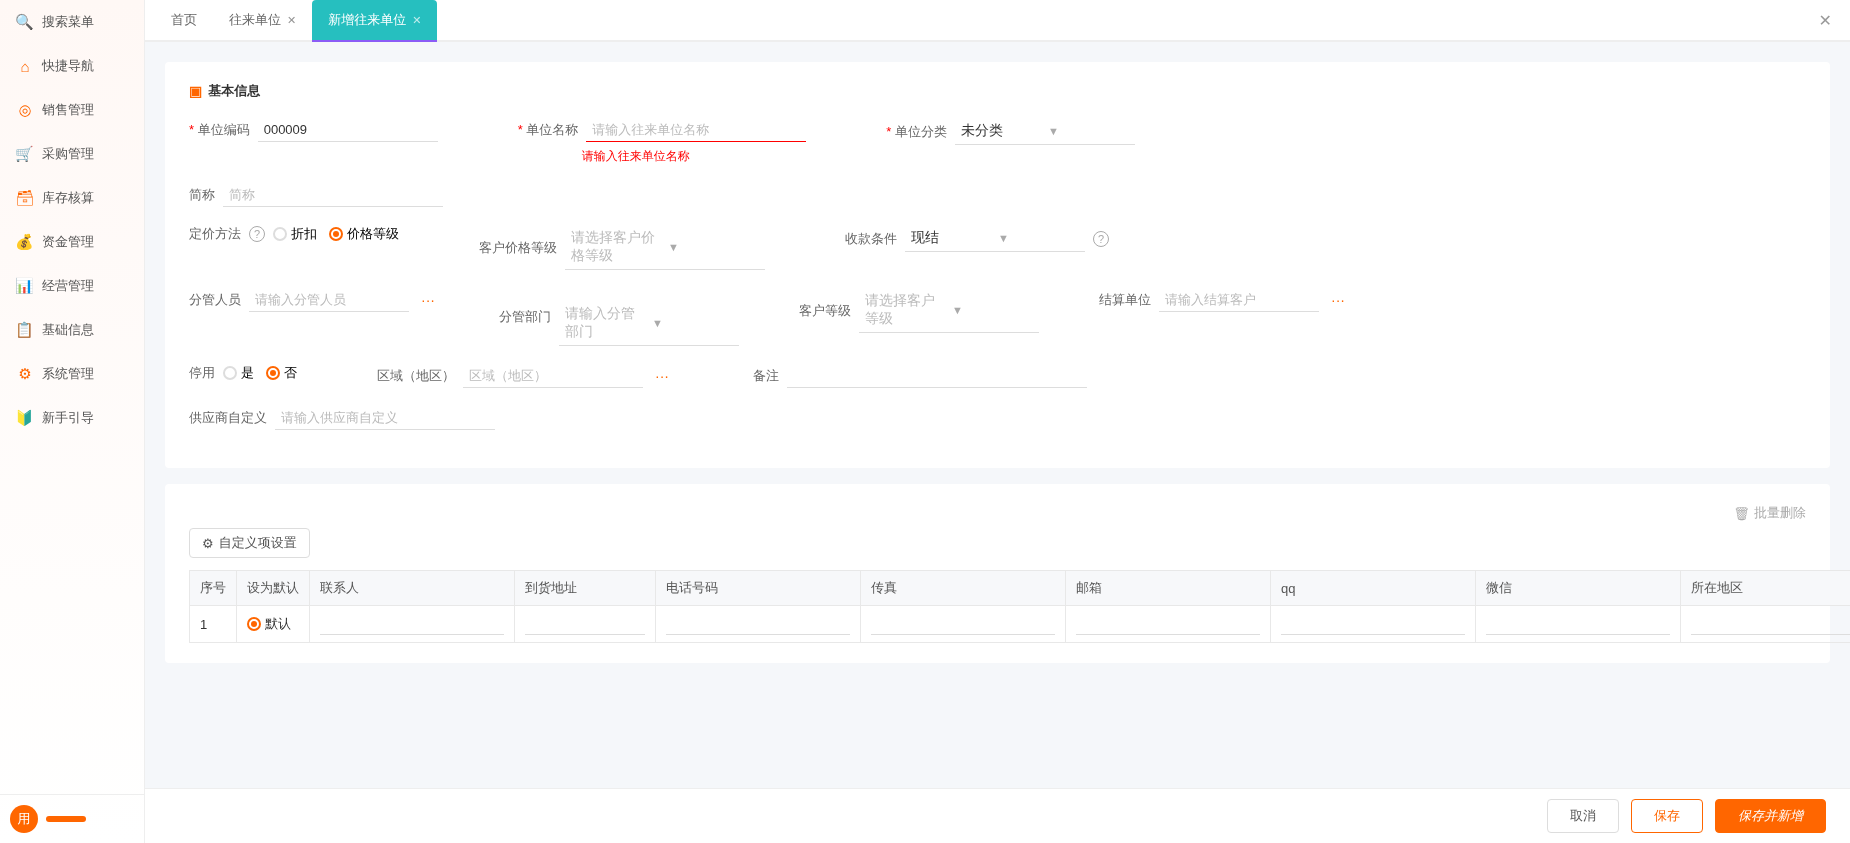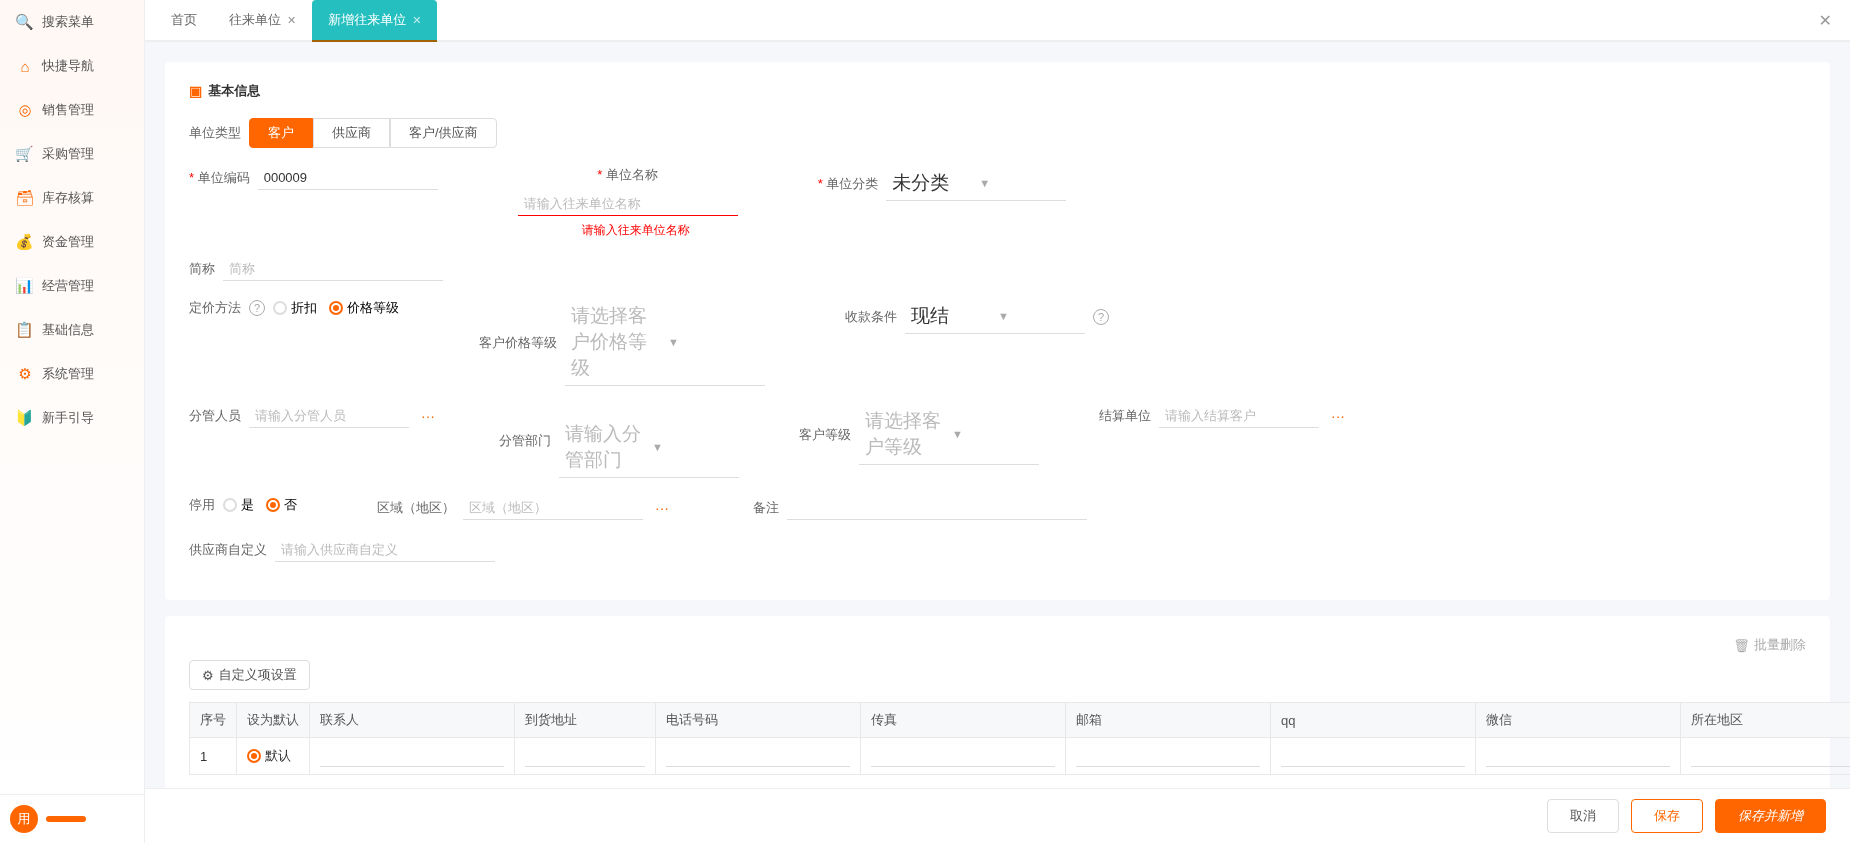--- a/index.html
+++ b/index.html
@@ -79,21 +79,21 @@
       cursor: pointer;
       color: #666;
       font-size: 13px;
       border-bottom: 2px solid transparent;
       margin-bottom: -2px;
     }
     .tab.active {
       background: #26bfbf;
       color: #fff;
       border-radius: 4px 4px 0 0;
-      border-bottom: 2px solid #a16207;
+      border-bottom: 2px solid #8b5cf6;
     }
     .tab-close {
       font-size: 11px;
       opacity: 0.7;
       cursor: pointer;
     }
     .tab-bar-close {
       margin-left: auto;
       font-size: 16px;
       color: #999;
@@ -200,21 +200,21 @@
     
     .form-select {
       display: flex;
       align-items: center;
       border-bottom: 1px solid #ddd;
       padding: 4px 6px;
       gap: 6px;
       cursor: pointer;
       min-width: 120px;
     }
-    .form-select span { color: #bbb; font-size: 19px; flex: 1; }
+    .form-select span { color: #bbb; font-size: 14px; flex: 1; }
     .form-select .chevron { color: #aaa; font-size: 11px; }
 
     
     .radio-group {
       display: flex;
       align-items: flex-end;
       gap: 12px;
     }
     .radio-item {
       display: flex;
@@ -434,39 +434,29 @@
     <span class="tab-bar-close">✕</span>
   </div>
 
   <div class="content">
     <div class="section">
       <div class="section-title">
         <span class="section-title-icon">▣</span>
         <span>基本信息</span>
       </div>
 
-      <div class="form-row">
-        <div class="form-field">
-          <span class="form-label">单位类型</span>
-          <div class="type-buttons">
-            <button class="type-btn active">客户</button>
-            <button class="type-btn">供应商</button>
-            <button class="type-btn">客户/供应商</button>
-          </div>
-        </div>
-      </div>
 
       <div class="form-row">
         <div class="form-field">
           <span class="form-label required">单位编码</span>
           <input class="form-input" type="text" value="000009" style="width: 180px;">
         </div>
         <div style="width:40px;"></div>
         <div class="form-field" style="align-items:flex-start; flex-direction:column; gap:4px;">
-          <div style="display:flex;align-items:center;gap:8px;flex-direction:column;">
+          <div style="display:flex;align-items:center;gap:8px;">
             <span class="form-label required">单位名称</span>
             <div class="form-input-wrap">
               <input class="form-input error" type="text" style="width: 220px; border-bottom-color: red;" placeholder="请输入往来单位名称">
             </div>
           </div>
           <span class="error-msg" style="margin-left:64px;">请输入往来单位名称</span>
         </div>
         <div style="width:40px;"></div>
         <div class="form-field">
           <span class="form-label required">单位分类</span>

